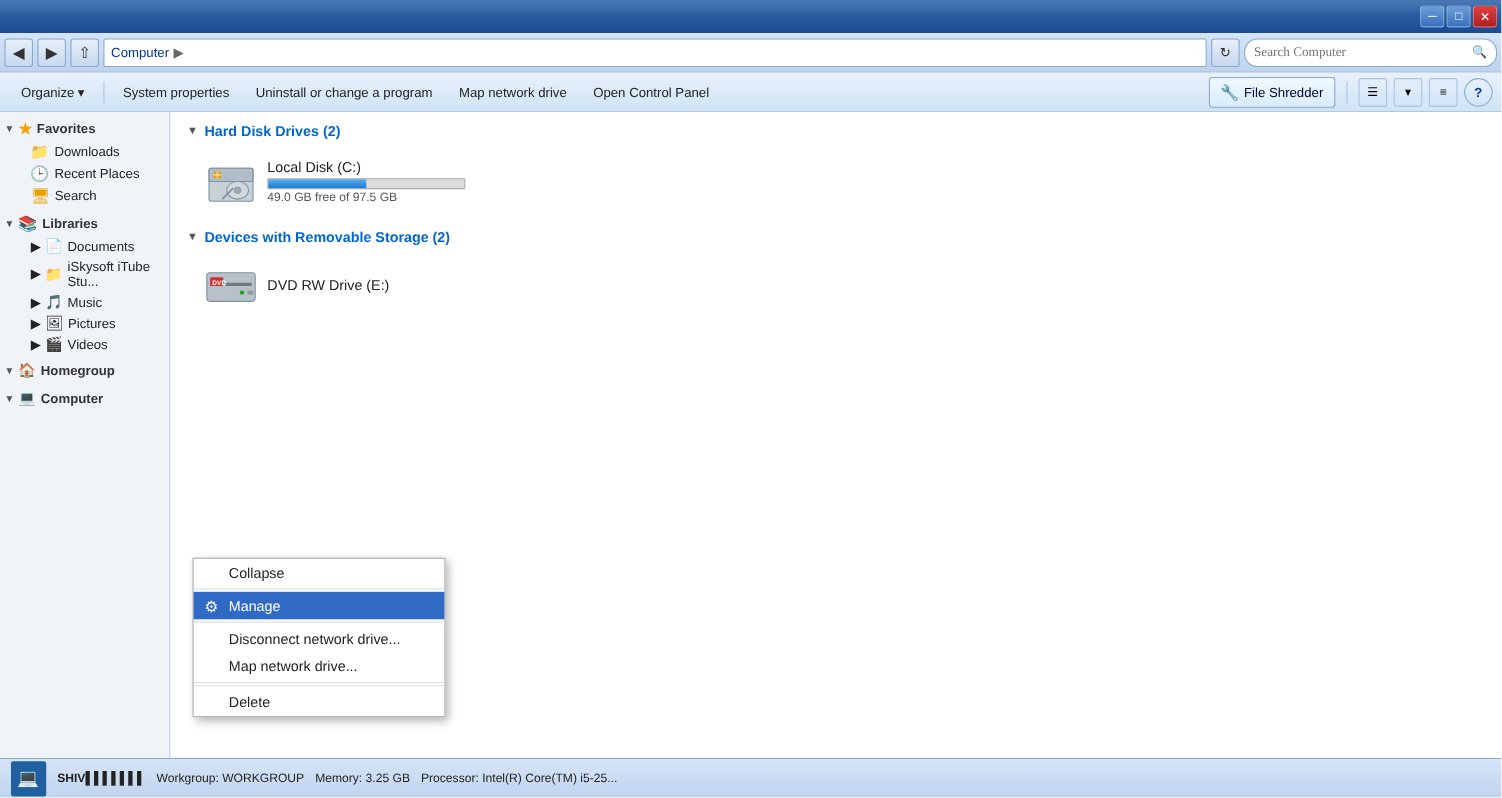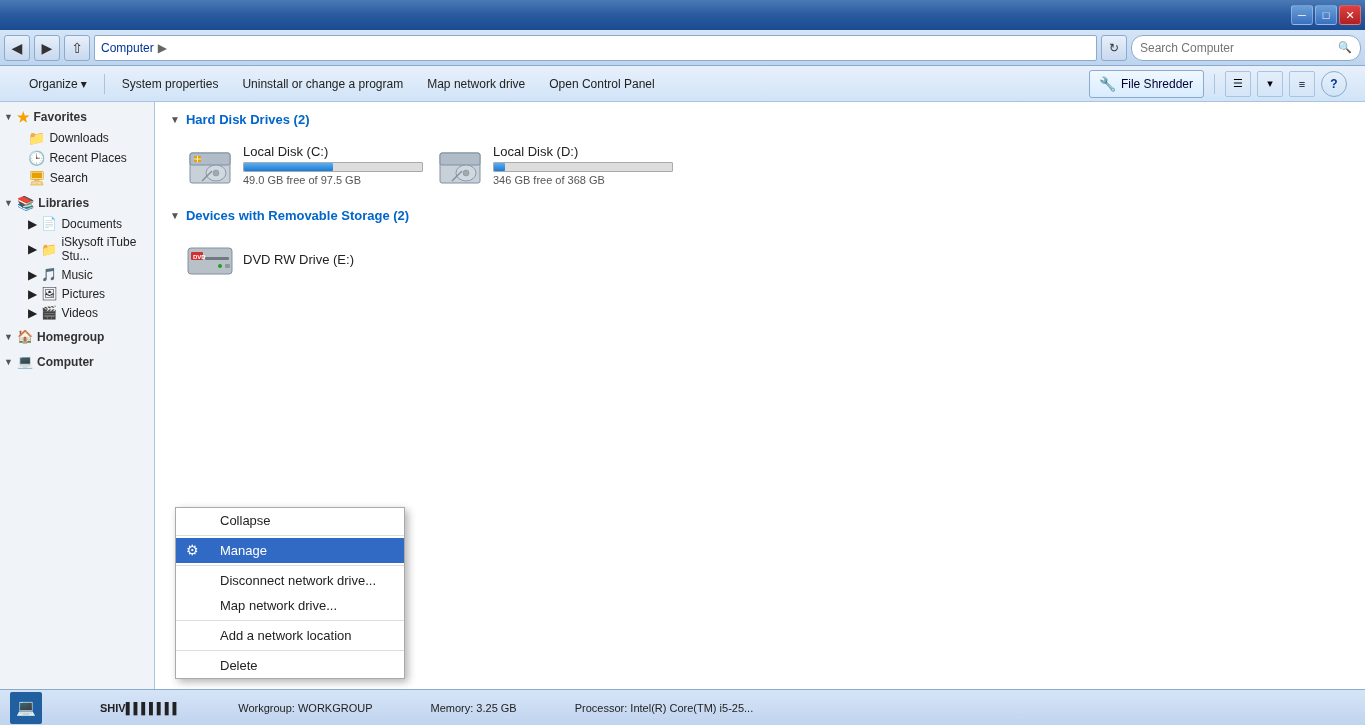--- a/index.html
+++ b/index.html
@@ -68,31 +68,31 @@
       width: 230px; height: 26px;
       background: white;
       border: 1px solid #8aabcc;
       border-radius: 12px;
       display: flex;
       align-items: center;
       padding: 0 8px;
       gap: 4px;
     }
     .search-box input {
-      border: none; outline: none; font-size: 12px; color: #999; flex: 1; background: transparent;
+      border: none; outline: none; font-size: 12px; color: #999; flex: 1; background: transparent; font-family: Liberation Serif, serif;
     }
     .search-icon { color: #666; font-size: 11px; }
 
     
     .toolbar {
       height: 36px;
       background: linear-gradient(to bottom, #e8f0fb 0%, #d0e4f7 100%);
       display: flex;
       align-items: center;
-      padding: 0 18px;
+      padding: 0 8px;
       gap: 2px;
       border-bottom: 1px solid #aac4e0;
     }
     .toolbar-btn {
       height: 28px;
       padding: 0 10px;
       background: transparent;
       border: 1px solid transparent;
       border-radius: 3px;
       cursor: pointer;
@@ -199,41 +199,41 @@
       padding: 0 10px;
       gap: 10px;
     }
     .status-computer-icon {
       width: 32px; height: 32px;
       background: #2060a0;
       border-radius: 2px;
       display: flex; align-items: center; justify-content: center;
       color: white; font-size: 16px;
     }
-    .status-text { font-size: 11px; color: #222; margin-left: 48px; }
+    .status-text { font-size: 11px; color: #222; }
     .status-bold { font-weight: bold; }
 
     
     .context-menu {
       position: absolute;
       left: 20px;
       top: 405px;
       width: 230px;
       background: white;
       border: 1px solid #aaa;
       box-shadow: 3px 3px 8px rgba(0,0,0,0.3);
       z-index: 100;
       font-size: 13px;
     }
     .ctx-item {
-      padding: 5px 16px 5px 44px;
+      padding: 5px 16px 5px 32px;
       cursor: pointer;
       color: #222;
       position: relative;
-      display: flex; align-items: flex-end;
+      display: flex; align-items: flex-start;
     }
     .ctx-item.highlighted { background: #316ac5; color: white; }
     .ctx-item .ctx-icon {
       position: absolute; left: 10px;
       font-size: 14px;
     }
     .ctx-divider { height: 1px; background: #ddd; margin: 2px 0; }
   </style>
 </head>
 <body>
@@ -385,38 +385,20 @@
           </div>
           <div class="drive-info">
             <div class="drive-name">Local Disk (C:)</div>
             <div class="drive-bar-bg">
               <div class="drive-bar-fill blue" style="width: 50%;"></div>
             </div>
             <div class="drive-space">49.0 GB free of 97.5 GB</div>
           </div>
         </div>
 
-        <div class="drive-item">
-          <div class="drive-icon-wrap">
-            <svg width="48" height="44" viewBox="0 0 48 44">
-              <rect x="4" y="10" width="40" height="30" rx="2" fill="#c8d0d8" stroke="#8090a0" stroke-width="1"></rect>
-              <rect x="4" y="10" width="40" height="12" rx="2" fill="#b0bcc8" stroke="#8090a0" stroke-width="1"></rect>
-              <ellipse cx="30" cy="30" rx="10" ry="8" fill="#d0d8e0" stroke="#9098a8" stroke-width="1"></ellipse>
-              <ellipse cx="30" cy="30" rx="3" ry="3" fill="#a0a8b0" stroke="#808890" stroke-width="0.5"></ellipse>
-              <line x1="16" y1="38" x2="26" y2="28" stroke="#8090a0" stroke-width="1.5"></line>
-            </svg>
-          </div>
-          <div class="drive-info">
-            <div class="drive-name">Local Disk (D:)</div>
-            <div class="drive-bar-bg">
-              <div class="drive-bar-fill blue" style="width: 6%;"></div>
-            </div>
-            <div class="drive-space">346 GB free of 368 GB</div>
-          </div>
-        </div>
 
       </div>
     </div>
 
     <div class="drive-section">
       <div class="section-header">
         <span class="collapse-arrow">▼</span>
         <span class="section-title">Devices with Removable Storage (2)</span>
       </div>
       <div class="drives-grid">
@@ -456,23 +438,20 @@
         <span>Manage</span>
       </div>
       <div class="ctx-divider"></div>
       <div class="ctx-item">
         <span>Disconnect network drive...</span>
       </div>
       <div class="ctx-item">
         <span>Map network drive...</span>
       </div>
       <div class="ctx-divider"></div>
-      <div class="ctx-item">
-        <span>Add a network location</span>
-      </div>
       <div class="ctx-divider"></div>
       <div class="ctx-item">
         <span>Delete</span>
       </div>
 
     </div>
 
   </div>
 </div>
 

